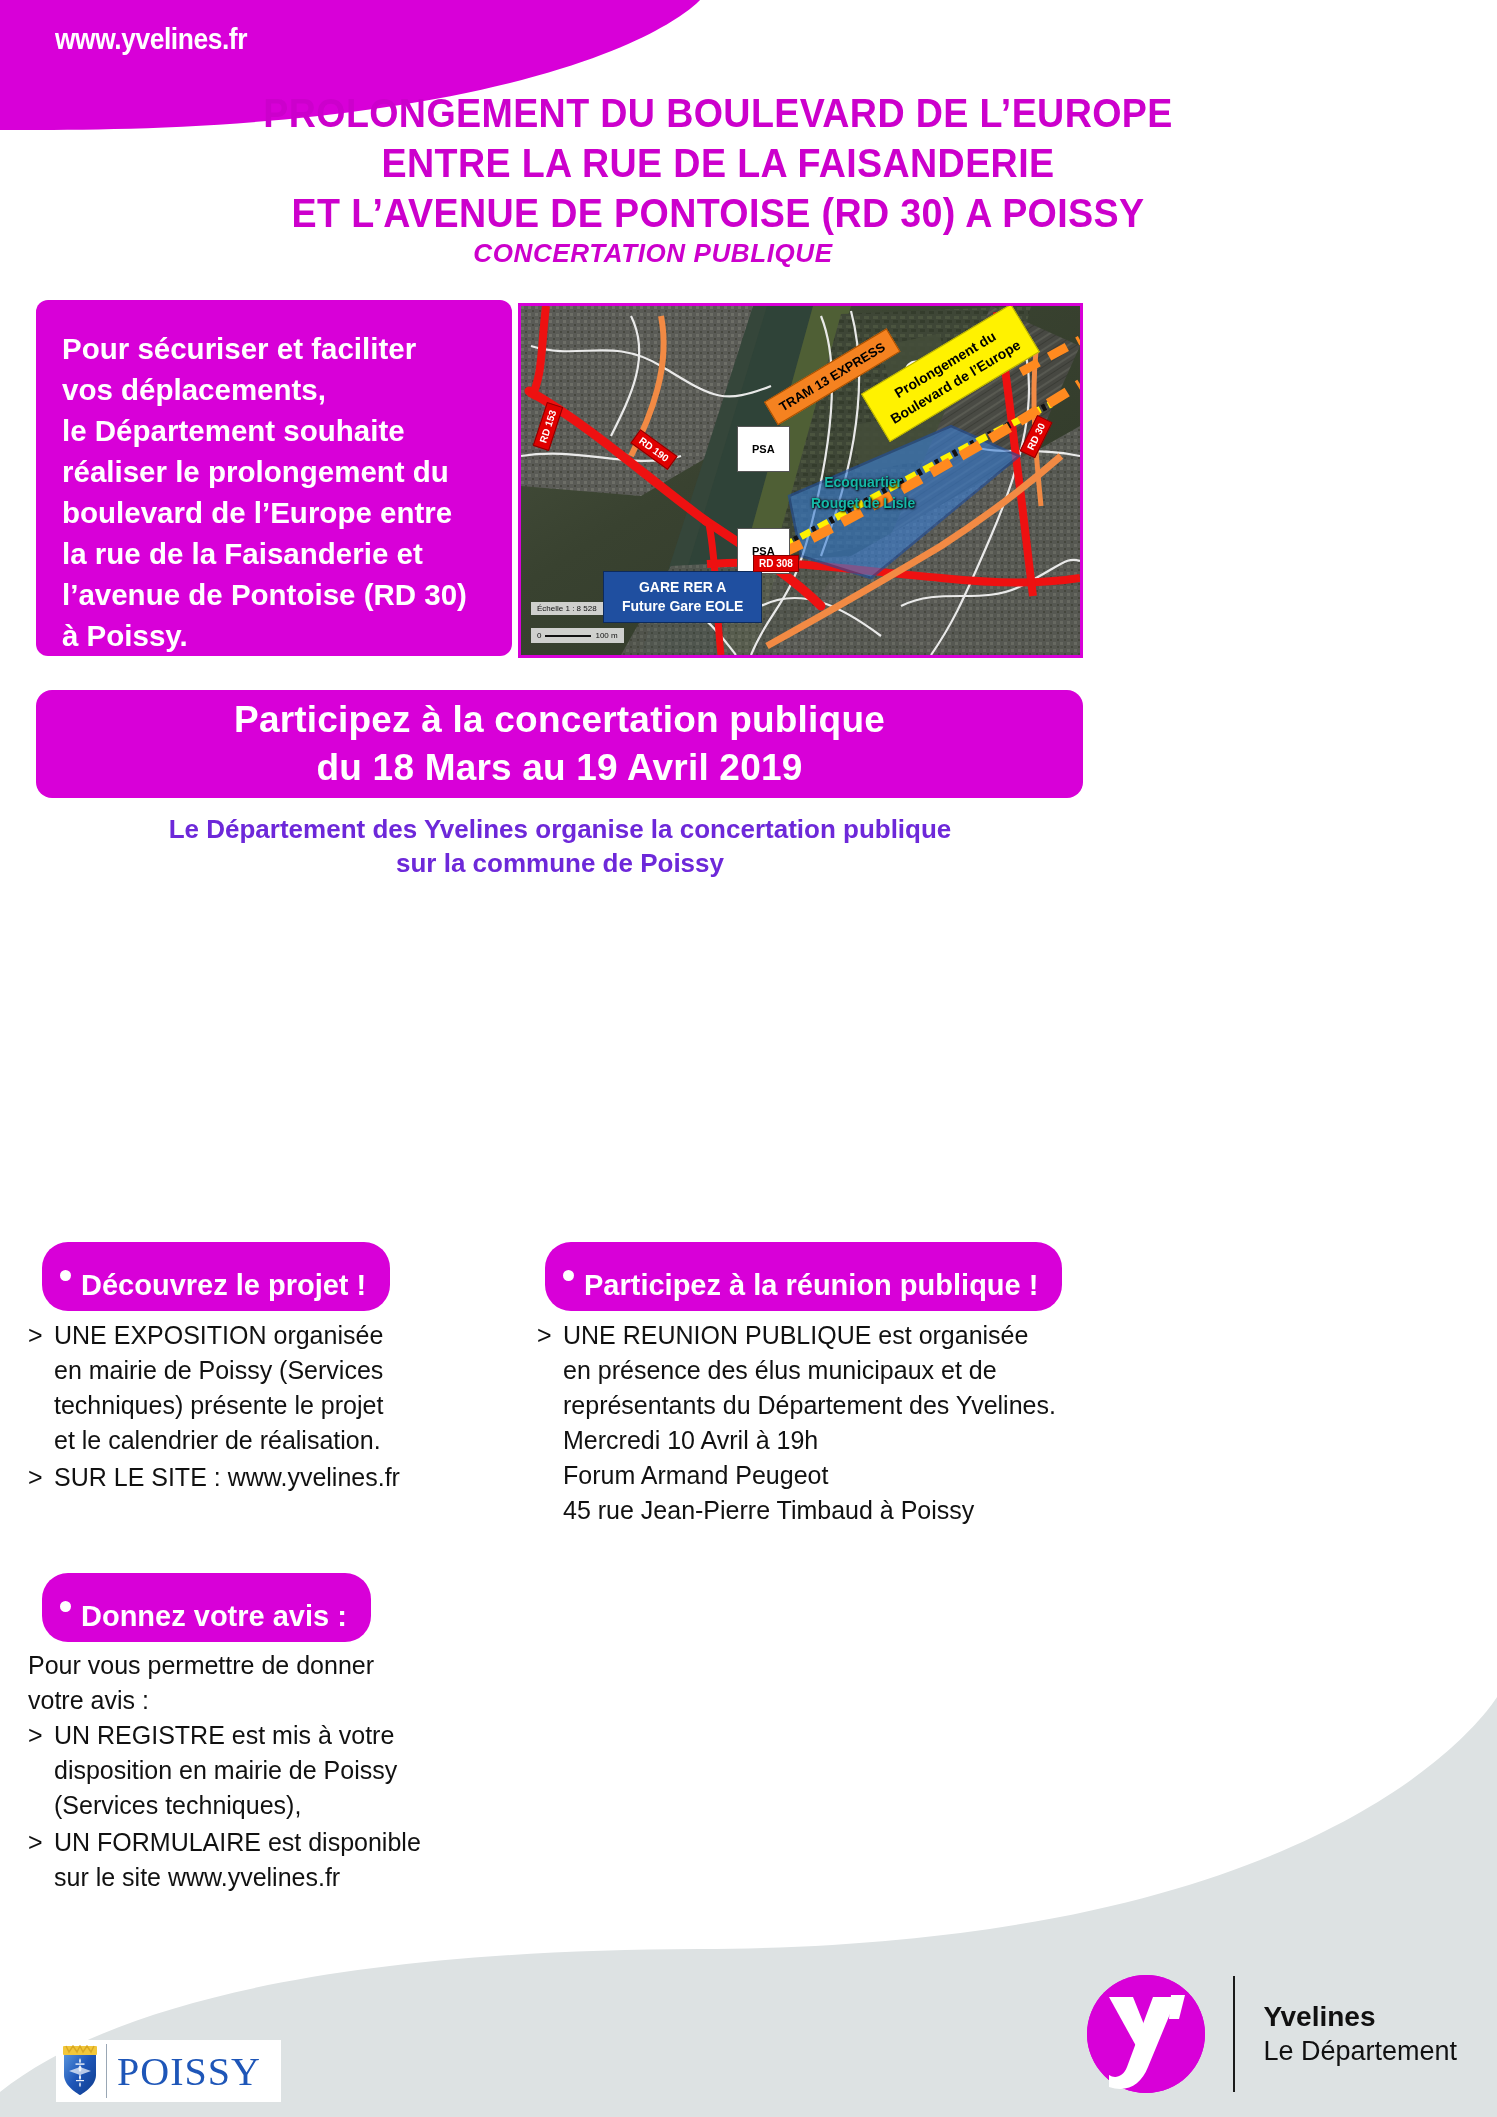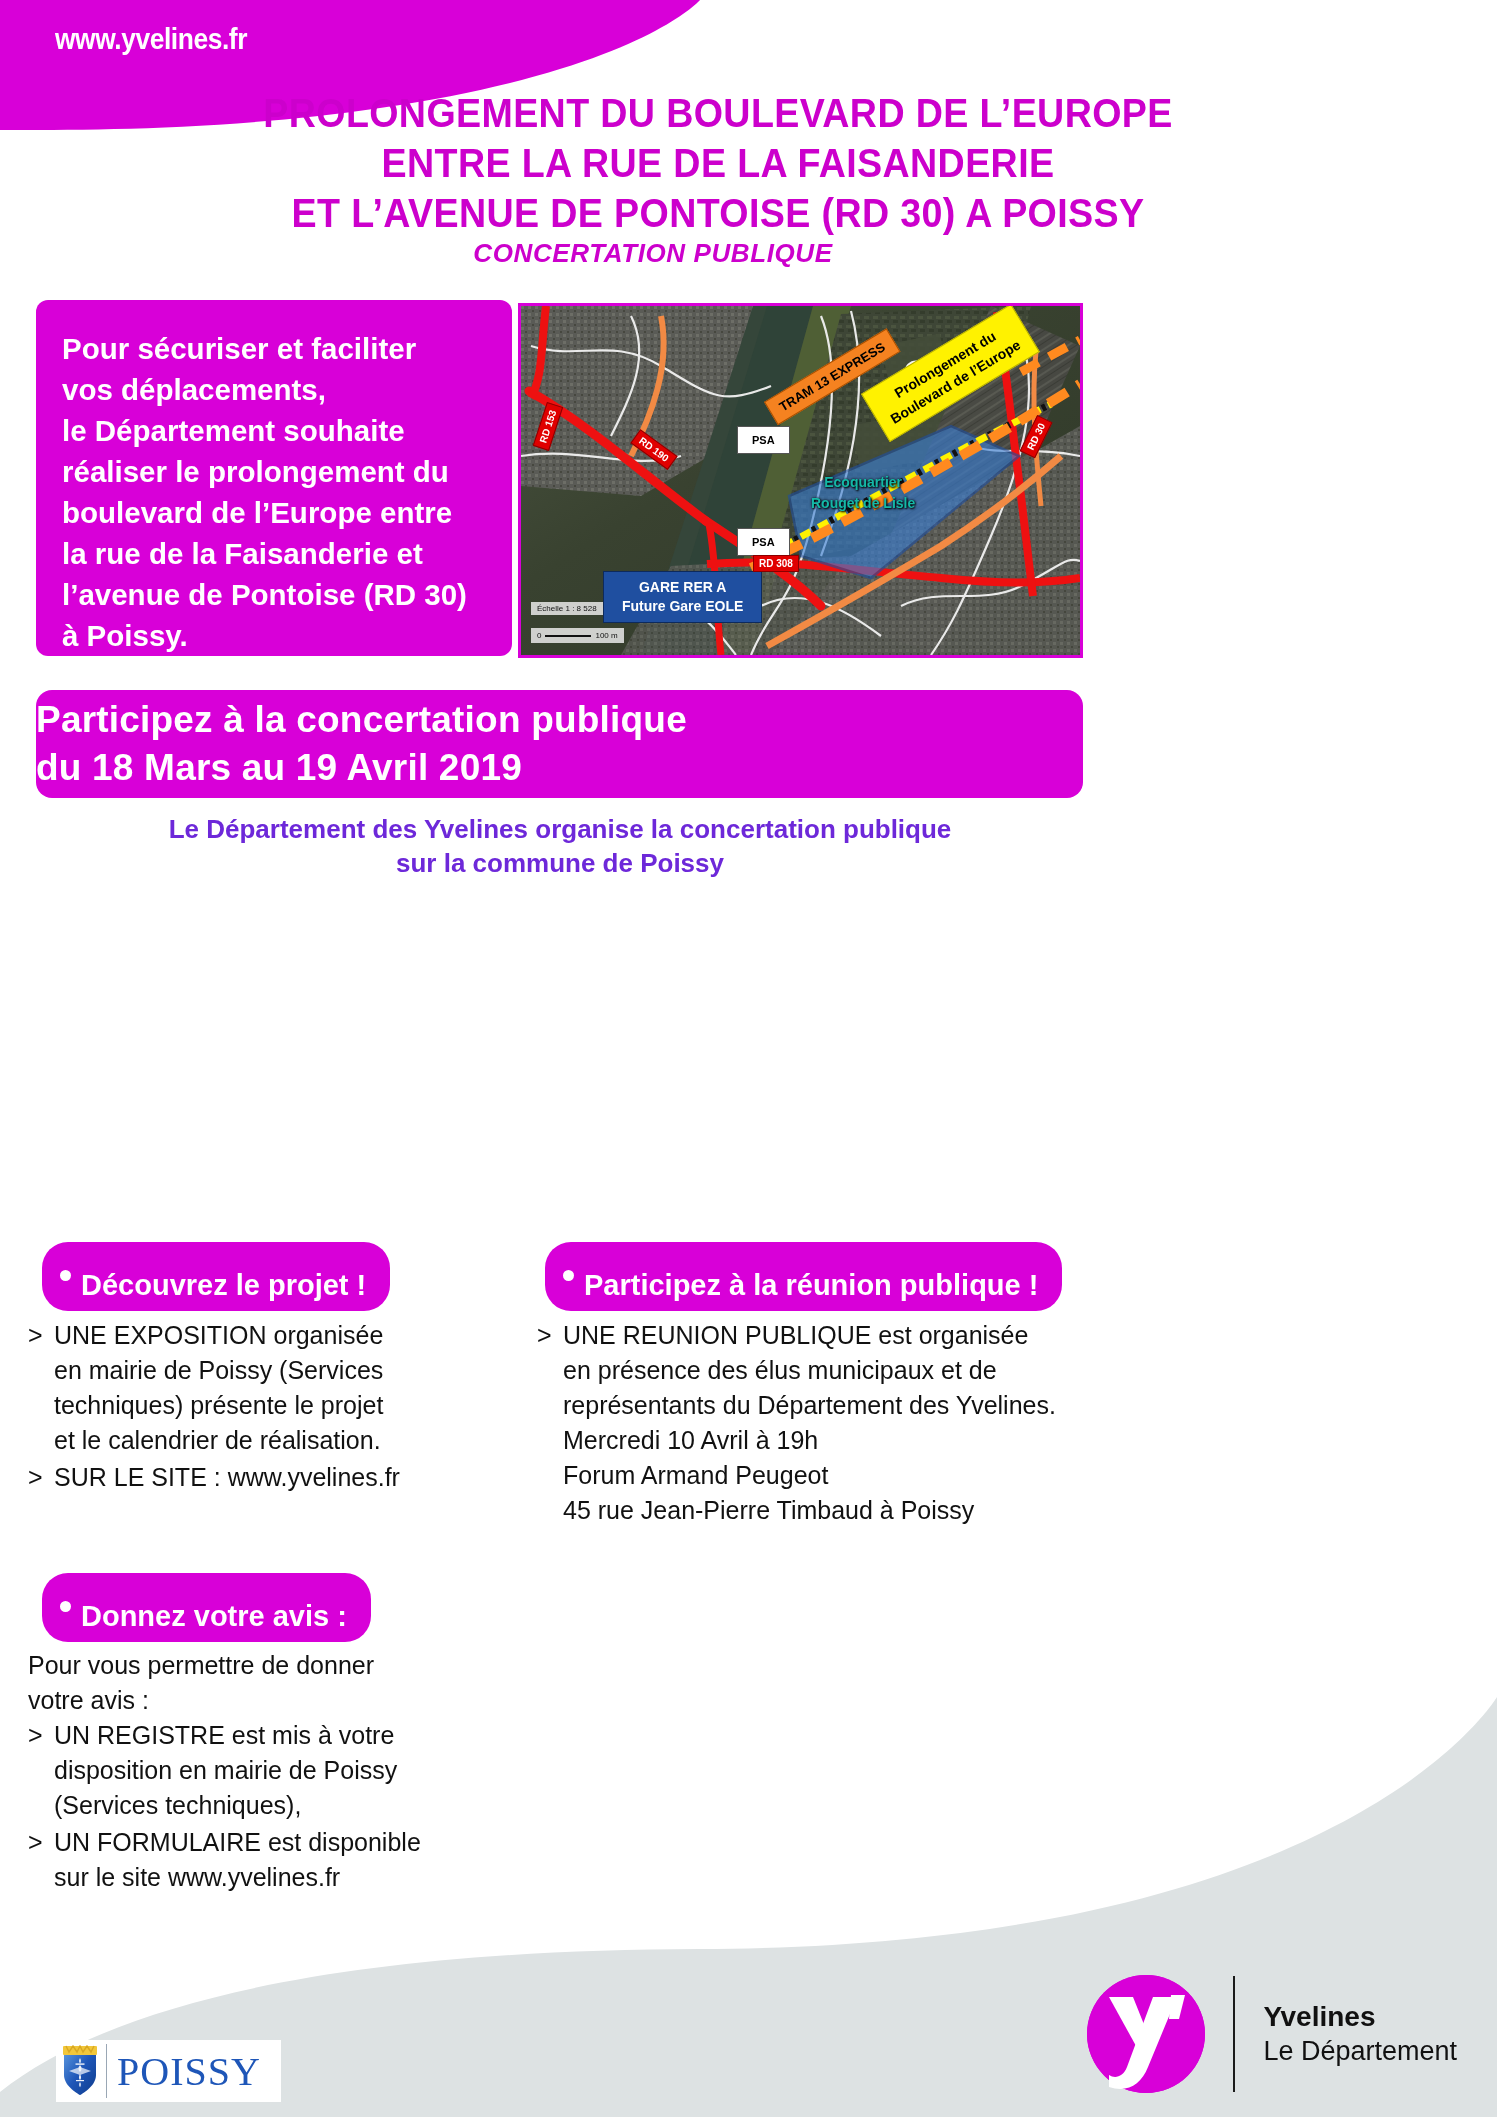--- a/index.html
+++ b/index.html
@@ -104,21 +104,21 @@
     font-family: "Liberation Sans", sans-serif;
     font-weight: bold;
     white-space: nowrap;
     pointer-events: none;
   }
   .lbl-psa {
     background: #ffffff;
     color: #000;
     border: 1px solid #555;
     font-size: 11px;
-    padding: 7px 14px;
+    padding: 16px 14px;
   }
   .lbl-red {
     background: #E00000;
     color: #ffffff;
     font-size: 10px;
     padding: 2px 5px;
     border: 1px solid #8a0000;
   }
   .lbl-tram {
     background: #F58220;
@@ -176,20 +176,21 @@
   
   .banner {
     position: absolute;
     left: 36px; top: 690px;
     width: 1047px; height: 108px;
     background: #D800D8;
     border-radius: 16px;
     display: flex;
     flex-direction: column;
     justify-content: center;
+    align-items: center;
   }
   .banner-line {
     color: #ffffff;
     font-weight: bold;
     font-size: 37px;
     line-height: 48px;
     letter-spacing: 0.2px;
   }
 
   .organise {

